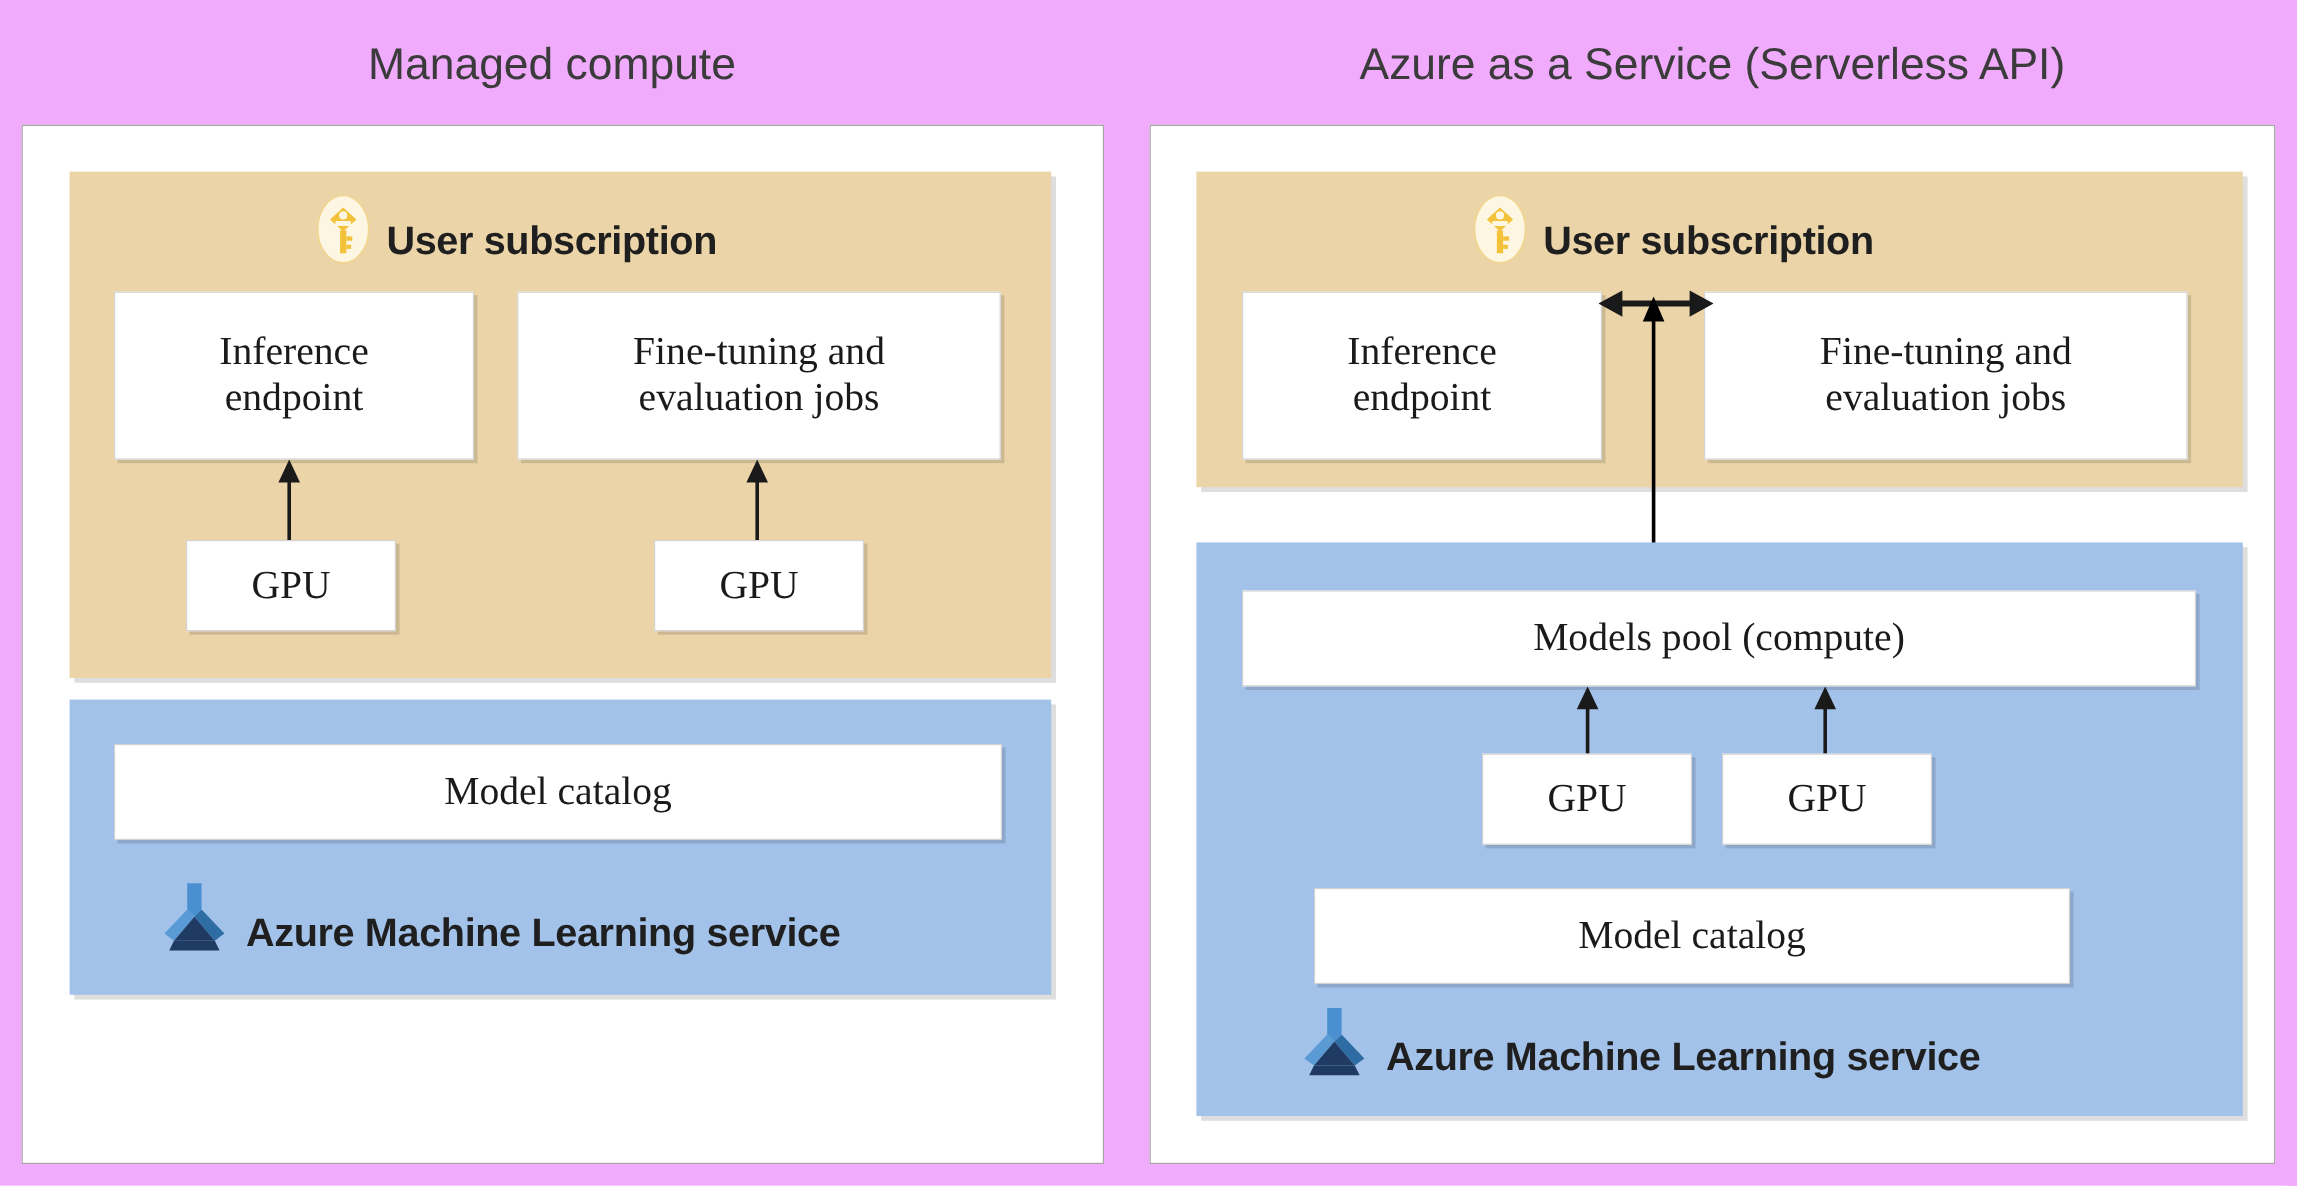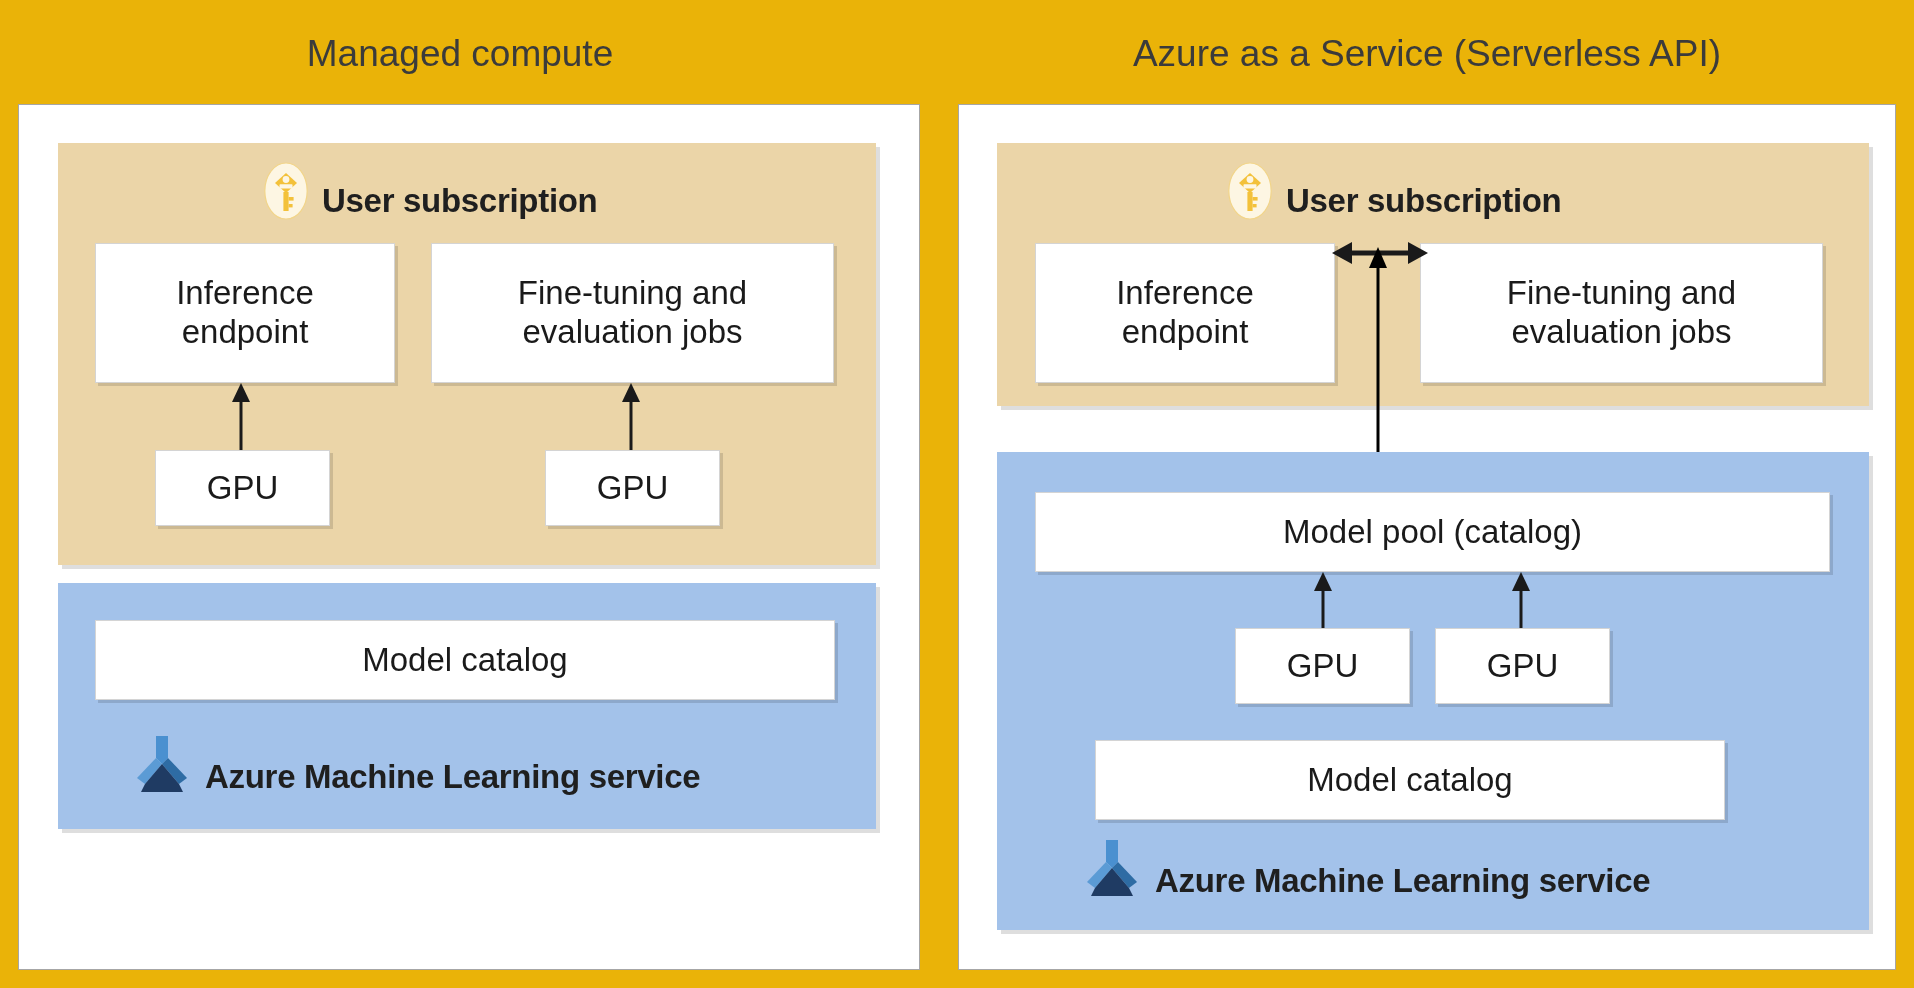--- a/index.html
+++ b/index.html
@@ -11,21 +11,21 @@
     width: 1914px;
     height: 988px;
     font-family: "Liberation Sans", sans-serif;
     color: #262626;
     overflow: hidden;
   }
   #stage {
     position: relative;
     width: 1914px;
     height: 988px;
-    background: #eab308;
+    background: #f0abfc;
   }
 
   
   .panel-title {
     position: absolute;
     font-size: 37px;
     font-weight: 400;
     color: #3b3b3b;
     text-align: center;
     white-space: nowrap;
@@ -57,20 +57,21 @@
     box-sizing: border-box;
     display: flex;
     align-items: center;
     justify-content: center;
     text-align: center;
     font-size: 33px;
     line-height: 1.17;
     color: #1a1a1a;
     box-shadow: 3px 3px 0 0 rgba(0,0,0,0.13);
     padding: 2px 23px;
+    font-family: Liberation Serif, serif;
   }
   .box span { display: block; }
 
   
   .zone-header {
     position: absolute;
     display: flex;
     align-items: flex-end;
     gap: 14px;
     white-space: nowrap;
@@ -208,21 +209,21 @@
 
   <svg class="arrow-v" style="left:1365px; top:247px; width:26px; height:245px;" viewBox="0 0 26 245">
     <line x1="13" y1="245" x2="13" y2="16" stroke="#000000" stroke-width="3"></line>
     <path d="M13 0 L22 21 L4 21 Z" fill="#000000"></path>
   </svg>
 
   <div class="zone zone-blue" style="left:997px; top:452px; width:872px; height:478px;">
   </div>
 
   <div class="box" style="left:1035px; top:492px; width:795px; height:80px;">
-    <span>Model pool (catalog)</span>
+    <span>Models pool (compute)</span>
   </div>
 
   <svg class="arrow-v" style="left:1310px; top:572px; width:26px; height:58px;" viewBox="0 0 26 58">
     <line x1="13" y1="58" x2="13" y2="14" stroke="#1a1a1a" stroke-width="3"></line>
     <path d="M13 0 L22 19 L4 19 Z" fill="#1a1a1a"></path>
   </svg>
   <svg class="arrow-v" style="left:1508px; top:572px; width:26px; height:58px;" viewBox="0 0 26 58">
     <line x1="13" y1="58" x2="13" y2="14" stroke="#1a1a1a" stroke-width="3"></line>
     <path d="M13 0 L22 19 L4 19 Z" fill="#1a1a1a"></path>
   </svg>

